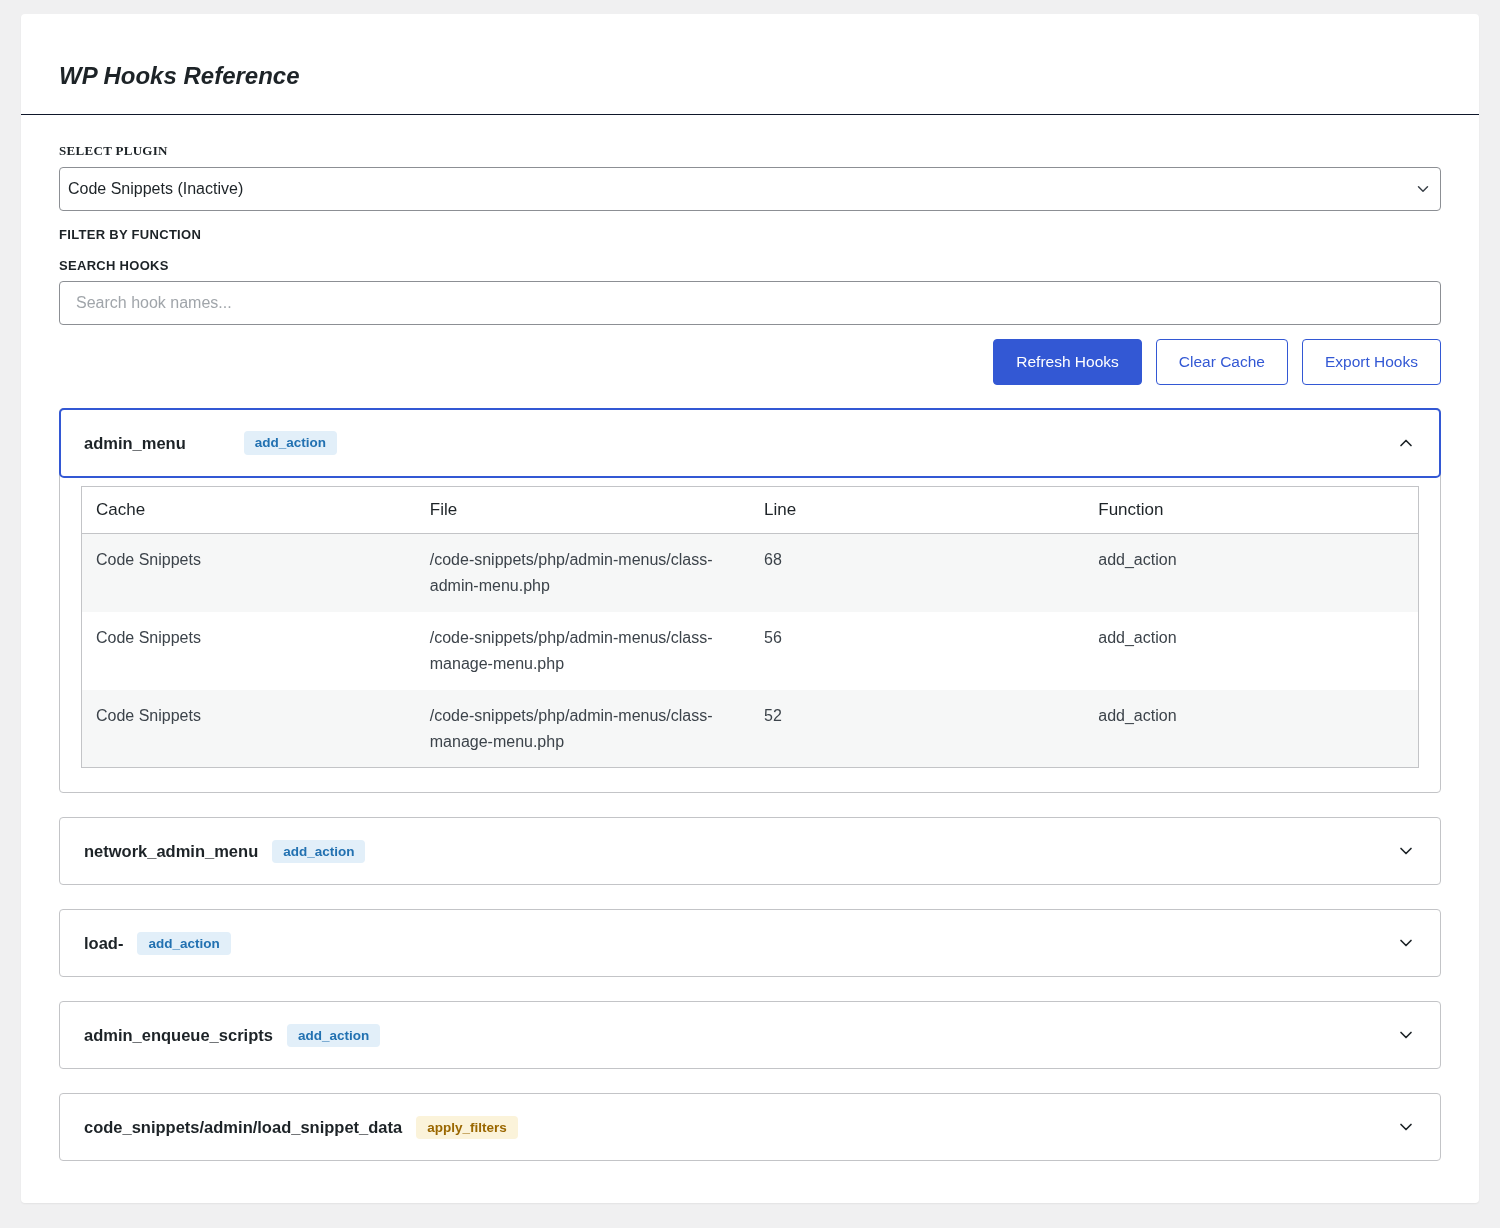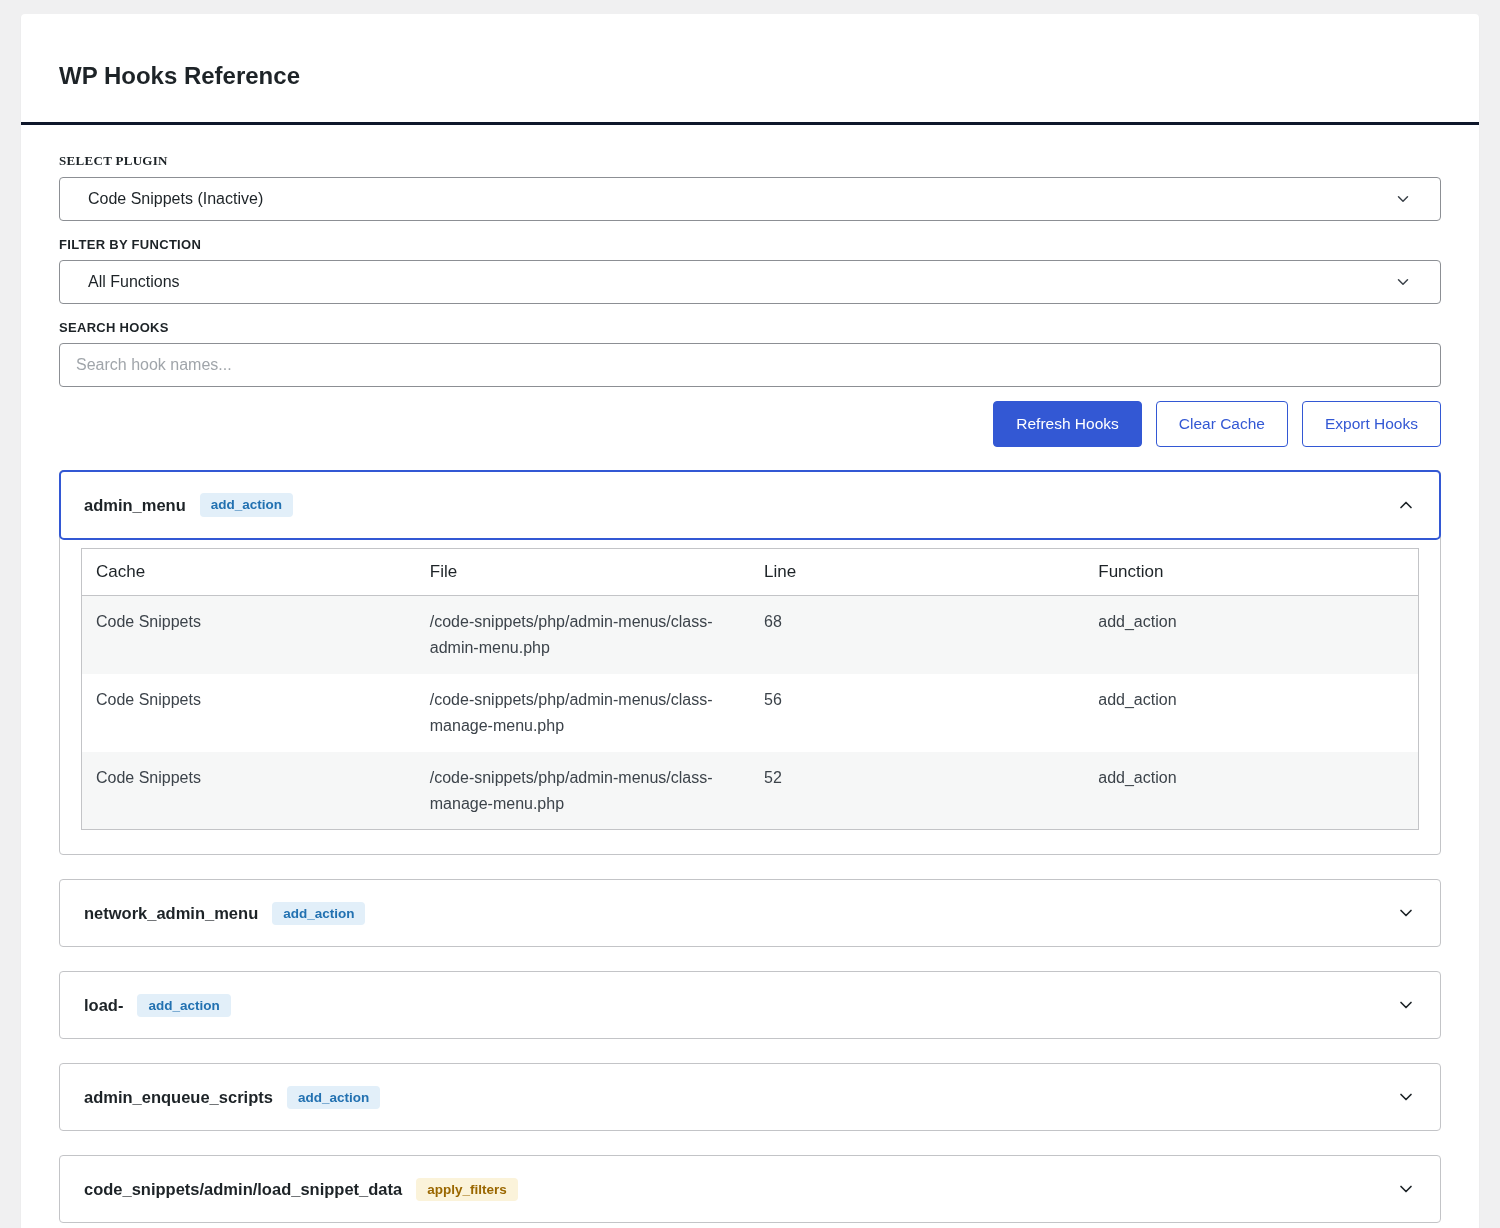--- a/index.html
+++ b/index.html
@@ -7,22 +7,23 @@
   body { width: 1500px; }
 
   .card {
     background: #ffffff;
     margin: 14px 21px 10px;
     border-radius: 4px;
     box-shadow: 0 1px 2px rgba(0,0,0,.06);
     overflow: hidden;
   }
   .card-header {
-    padding: 48px 38px 32px;
-    border-bottom: 3px solid #0f172a;
+    padding: 48px 38px 24px;
+    border-bottom: 1px solid #0f172a;
+    font-style: italic;
   }
   .card-header h1 {
     font-size: 24px;
     font-weight: 700;
     color: #1d2327;
   }
   .card-body { padding: 28px 38px 42px; }
 
   .field-label {
     display: block;
@@ -35,21 +36,21 @@
   }
   .field-label:first-child { margin-top: 0; font-family: Liberation Serif, serif; }
 
   .select-box {
     height: 44px;
     border: 1px solid #8c8f94;
     border-radius: 4px;
     display: flex;
     align-items: center;
     justify-content: space-between;
-    padding: 0 28px;
+    padding: 0 8px;
     font-size: 16px;
     background: #fff;
     cursor: pointer;
   }
   .select-box .chev { color: #3c434a; display: flex; }
 
   .text-input {
     width: 100%;
     height: 44px;
     border: 1px solid #8c8f94;
@@ -98,20 +99,21 @@
     align-items: center;
     min-height: 66px;
     padding: 0 24px;
     cursor: pointer;
     border-radius: 4px;
   }
   .accordion-item.expanded > .accordion-header {
     outline: 2px solid #3358d4;
     outline-offset: -1px;
     min-height: 68px;
+    gap: 44px;
   }
   .hook-name { font-size: 16.5px; font-weight: 700; color: #1d2327; }
   .badge {
     margin-left: 14px;
     font-size: 13.5px;
     font-weight: 600;
     padding: 5px 11px;
     border-radius: 4px;
     line-height: 1;
   }
@@ -163,28 +165,20 @@
     <div class="select-box">
       <span>Code Snippets (Inactive)</span>
       <span class="chev">
         <svg width="18" height="18" viewBox="0 0 24 24" fill="none" stroke="currentColor" stroke-width="2" stroke-linecap="round" stroke-linejoin="round">
             <polyline points="6 9 12 15 18 9"></polyline>
           </svg>
       </span>
     </div>
 
     <label class="field-label">FILTER BY FUNCTION</label>
-    <div class="select-box">
-      <span>All Functions</span>
-      <span class="chev">
-        <svg width="18" height="18" viewBox="0 0 24 24" fill="none" stroke="currentColor" stroke-width="2" stroke-linecap="round" stroke-linejoin="round">
-            <polyline points="6 9 12 15 18 9"></polyline>
-          </svg>
-      </span>
-    </div>
 
     <label class="field-label">SEARCH HOOKS</label>
     <input class="text-input" type="text" placeholder="Search hook names..." style="">
 
     <div class="actions-row">
       <button class="btn btn-primary">Refresh Hooks</button>
       <button class="btn btn-secondary">Clear Cache</button>
       <button class="btn btn-secondary">Export Hooks</button>
     </div>
 

